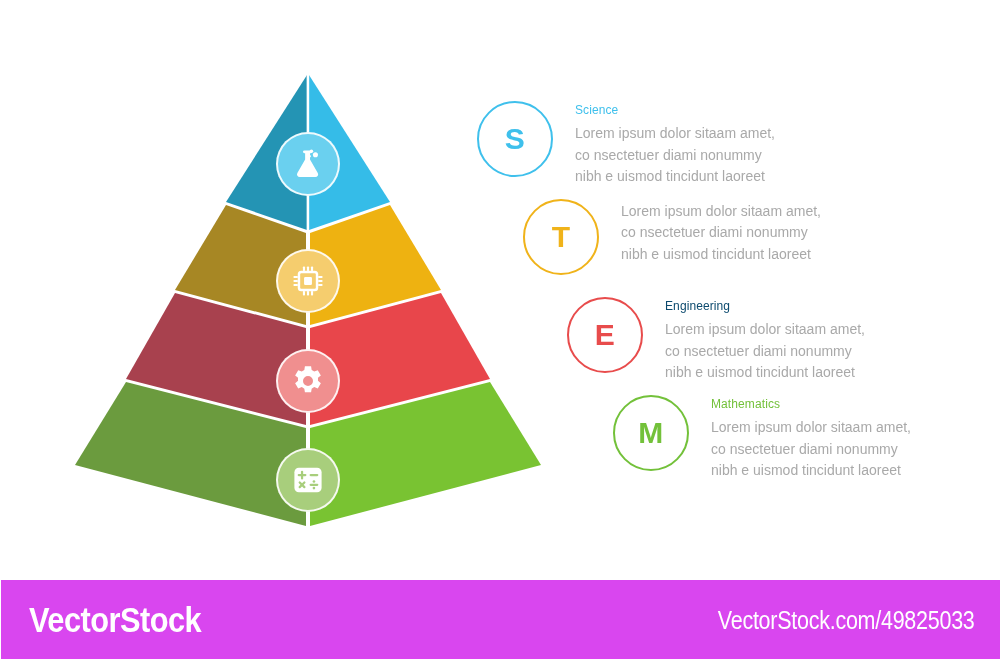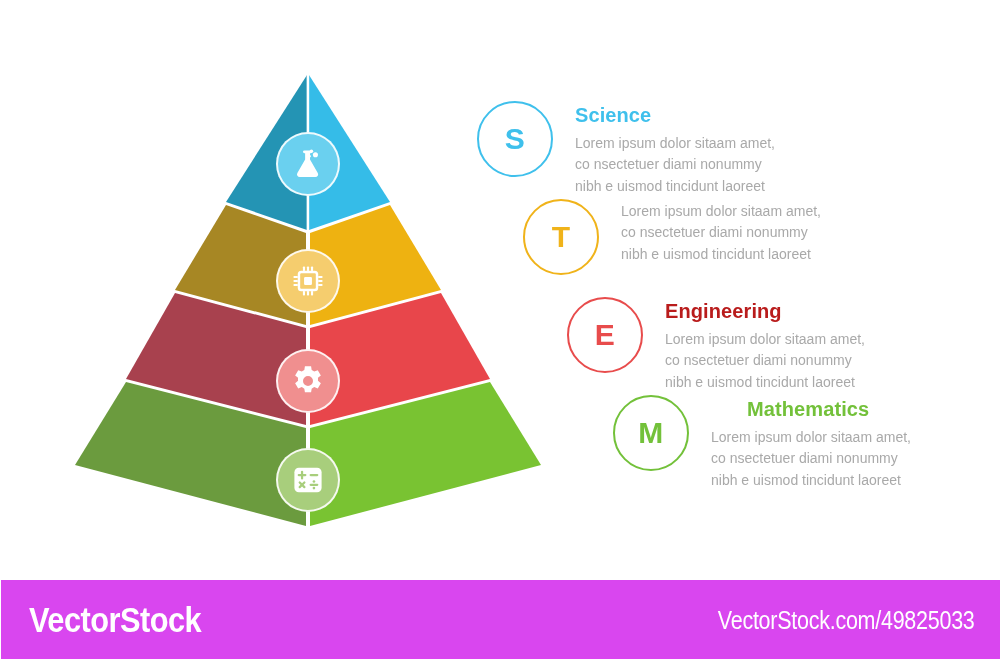--- a/index.html
+++ b/index.html
@@ -75,22 +75,22 @@
     font-size: 30px;
     font-weight: bold;
     line-height: 1;
     letter-spacing: 0.3px;
   }
   .legend-text {
     margin-left: 22px;
     padding-top: 2px;
   }
   .legend-title {
-    font-size: 20px;
-    font-weight: bold;
+    font-size: 12px;
+    font-weight: normal;
     line-height: 1.2;
     margin-bottom: 6px;
     letter-spacing: 0.1px;
   }
   .legend-desc {
     font-size: 14px;
     line-height: 1.52;
     color: #a9a9a9;
     max-width: 212px;
   }
@@ -243,31 +243,31 @@
       <div class="legend-text">
         <div class="legend-desc">Lorem ipsum dolor sitaam amet, co nsectetuer diami nonummy  nibh e uismod tincidunt laoreet</div>
       </div>
     </div>
 
     <div class="legend-item" style="left:112px; top:297px;">
       <div class="legend-circle" style="color:#e84c4c;">
         <span class="legend-letter">E</span>
       </div>
       <div class="legend-text">
-        <div class="legend-title" style="color:#b91c1c;">Engineering</div>
+        <div class="legend-title" style="color:#0c4a6e;">Engineering</div>
         <div class="legend-desc">Lorem ipsum dolor sitaam amet, co nsectetuer diami nonummy  nibh e uismod tincidunt laoreet</div>
       </div>
     </div>
 
     <div class="legend-item" style="left:158px; top:395px;">
       <div class="legend-circle" style="color:#73c13a;">
         <span class="legend-letter">M</span>
       </div>
       <div class="legend-text">
-        <div class="legend-title" style="color:#73c13a;margin-left:36px;">Mathematics</div>
+        <div class="legend-title" style="color:#73c13a;">Mathematics</div>
         <div class="legend-desc">Lorem ipsum dolor sitaam amet, co nsectetuer diami nonummy  nibh e uismod tincidunt laoreet</div>
       </div>
     </div>
 
   </div>
 </div>
 
 <div id="footer">
   <div id="footer-brand">VectorStock</div>
   <div id="footer-url">VectorStock.com/49825033</div>

